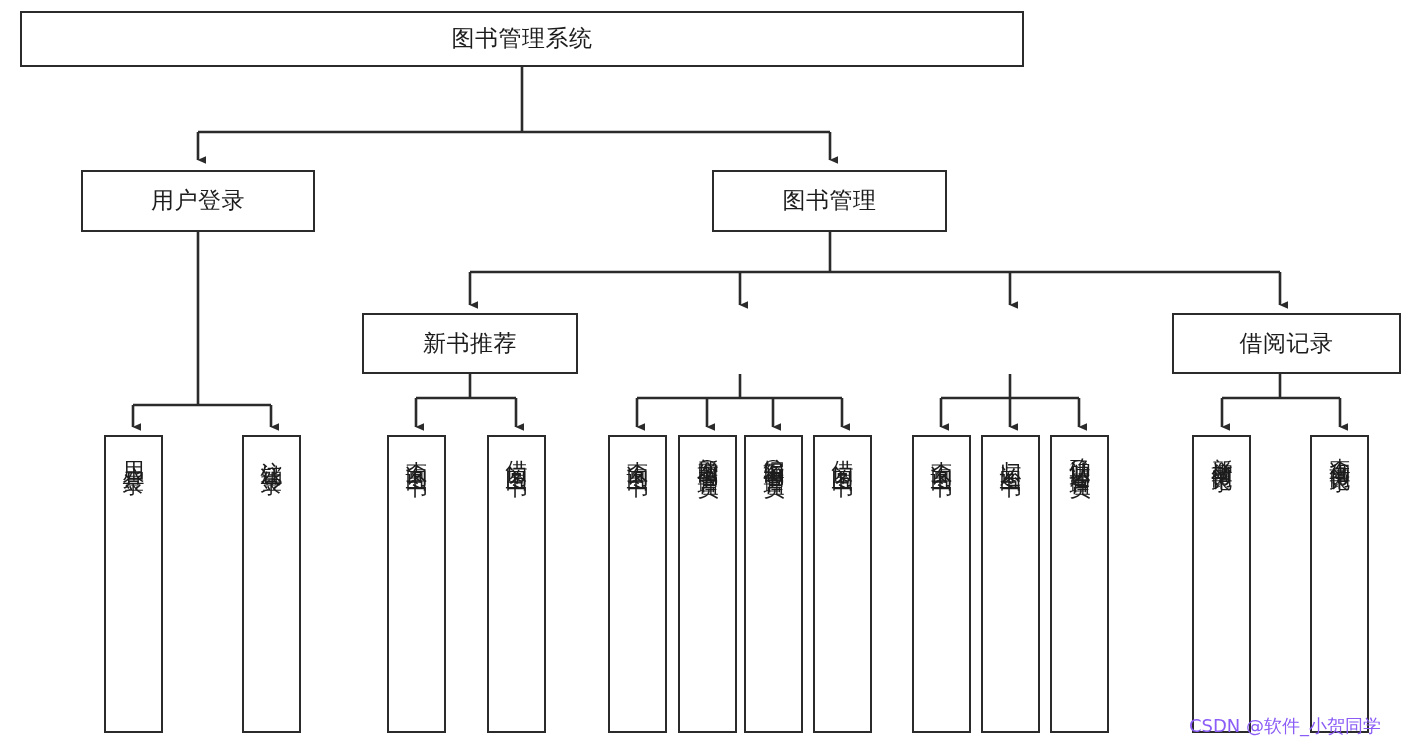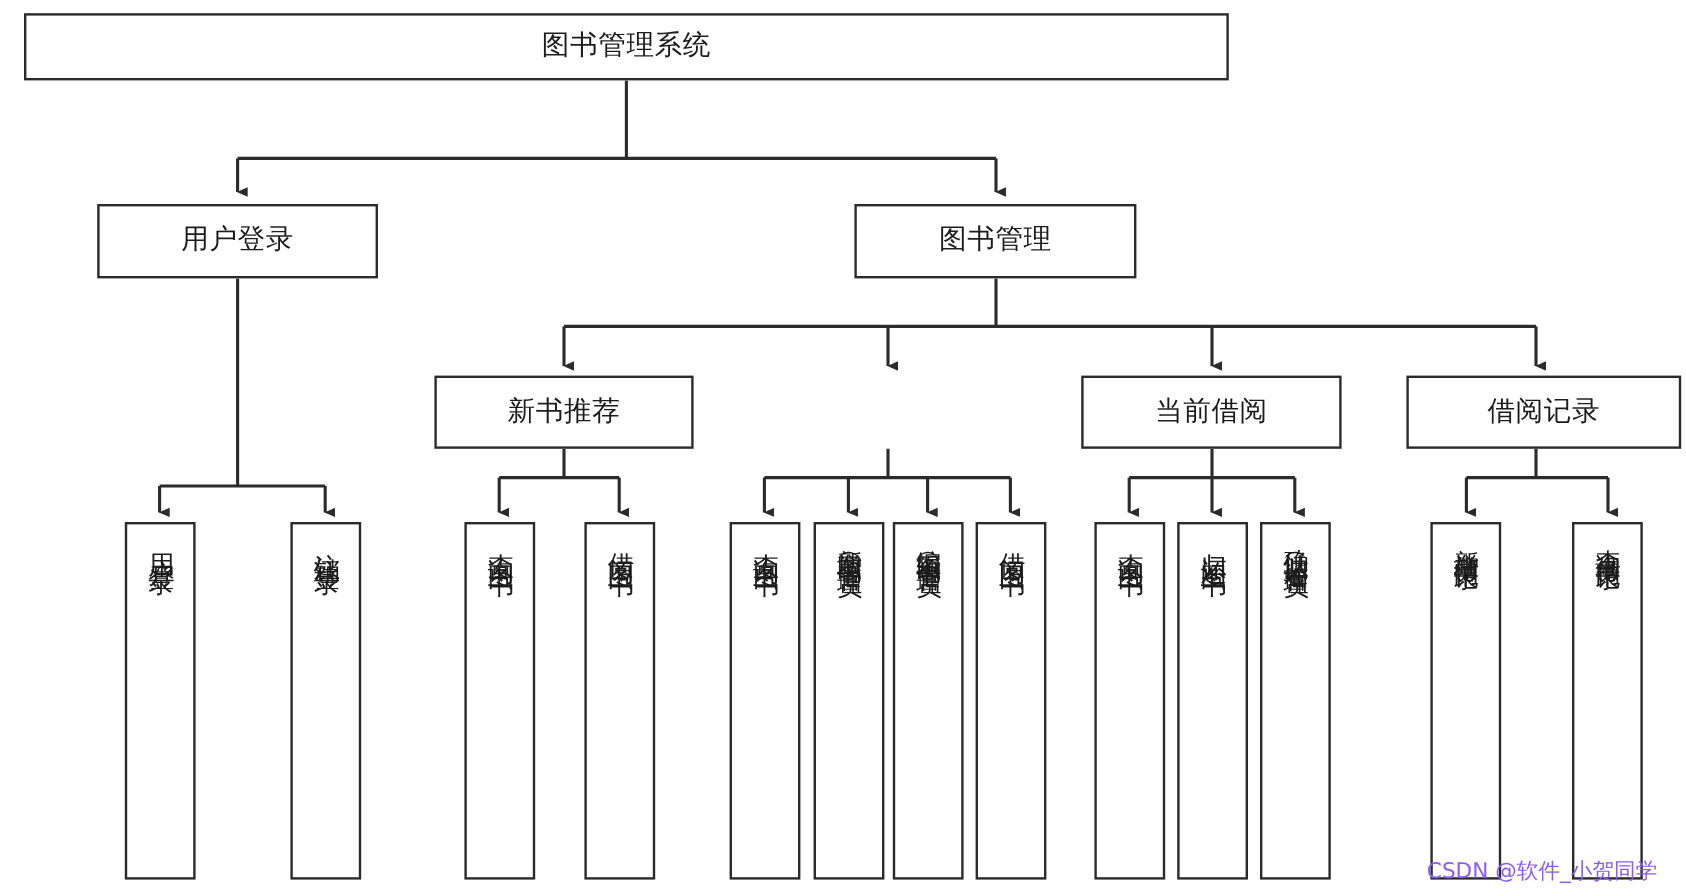--- a/index.html
+++ b/index.html
@@ -151,23 +151,20 @@
 
   <div class="node horiz" style="left:362px; top:313px; width:216px; height:61px;">
     <span class="node-label">新书推荐</span>
   </div>
 
   <div class="node horiz" style="left:712px; top:170px; width:235px; height:62px;">
     <span class="node-label">图书管理</span>
   </div>
 
 
-  <div class="node horiz" style="left:901px; top:313px; width:217px; height:61px;">
-    <span class="node-label">当前借阅</span>
-  </div>
 
   <div class="node horiz" style="left:1172px; top:313px; width:229px; height:61px;">
     <span class="node-label">借阅记录</span>
   </div>
 
   <div class="node vert" style="left:104px; top:435px; width:59px; height:298px;">
     <span class="node-label">用户登录</span>
   </div>
 
   <div class="node vert" style="left:242px; top:435px; width:59px; height:298px;">

